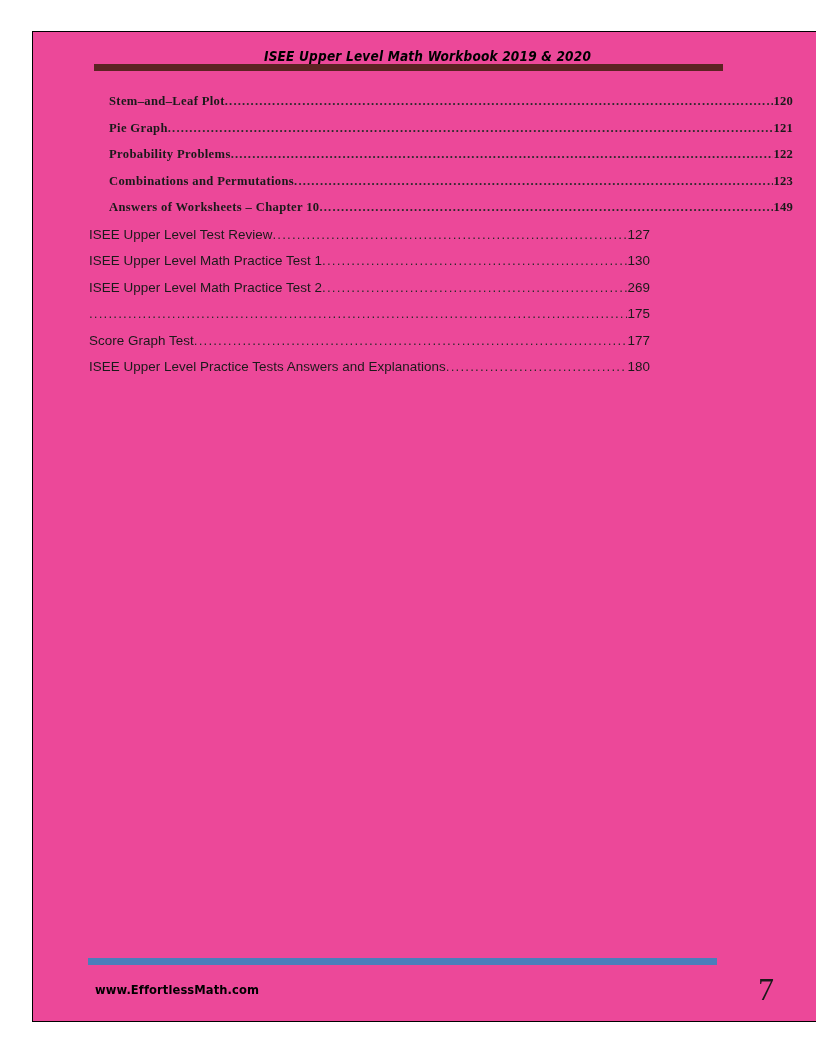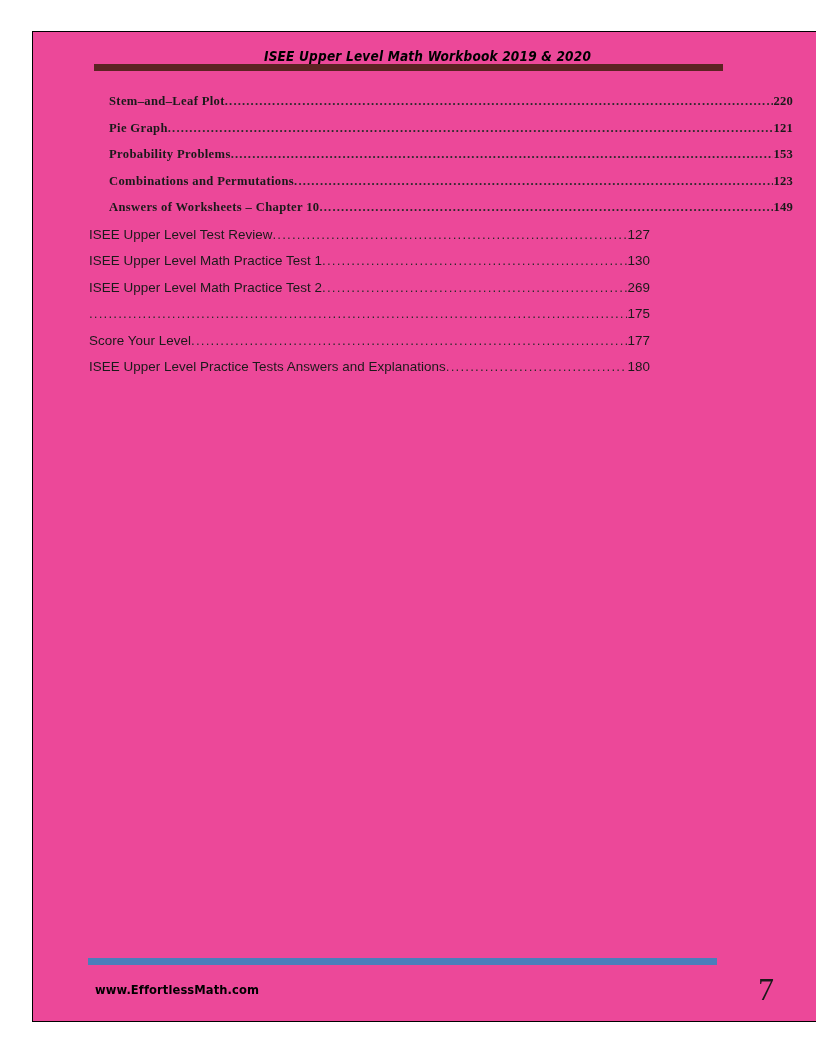--- a/index.html
+++ b/index.html
@@ -162,35 +162,35 @@
     <div class="header-title">ISEE Upper Level Math Workbook 2019 &amp; 2020</div>
     <div class="header-rule"></div>
   </div>
 
   <div class="toc" id="toc-list">
       <div class="toc-row sub">
         <span class="toc-label">Stem–and–Leaf Plot</span>
         <span class="leader-wrap">
           <span class="leader-dots">................................................................................................................................................................</span>
         </span>
-        <span class="toc-page">220</span>
+        <span class="toc-page">120</span>
       </div>
       <div class="toc-row sub">
         <span class="toc-label">Pie Graph</span>
         <span class="leader-wrap">
           <span class="leader-dots">................................................................................................................................................................</span>
         </span>
         <span class="toc-page">121</span>
       </div>
       <div class="toc-row sub">
         <span class="toc-label">Probability Problems</span>
         <span class="leader-wrap">
           <span class="leader-dots">................................................................................................................................................................</span>
         </span>
-        <span class="toc-page">153</span>
+        <span class="toc-page">122</span>
       </div>
       <div class="toc-row sub">
         <span class="toc-label">Combinations and Permutations </span>
         <span class="leader-wrap">
           <span class="leader-dots">................................................................................................................................................................</span>
         </span>
         <span class="toc-page">123</span>
       </div>
       <div class="toc-row sub">
         <span class="toc-label">Answers of Worksheets – Chapter 10</span>
@@ -220,21 +220,21 @@
         </span>
         <span class="toc-page">269</span>
       </div>
       <div class="toc-row top">
         <span class="leader-wrap">
           <span class="leader-dots">................................................................................................................................................................</span>
         </span>
         <span class="toc-page">175</span>
       </div>
       <div class="toc-row top">
-        <span class="toc-label">Score Your Level </span>
+        <span class="toc-label">Score Graph Test </span>
         <span class="leader-wrap">
           <span class="leader-dots">................................................................................................................................................................</span>
         </span>
         <span class="toc-page">177</span>
       </div>
       <div class="toc-row top">
         <span class="toc-label">ISEE Upper Level Practice Tests  Answers and Explanations </span>
         <span class="leader-wrap">
           <span class="leader-dots">................................................................................................................................................................</span>
         </span>

